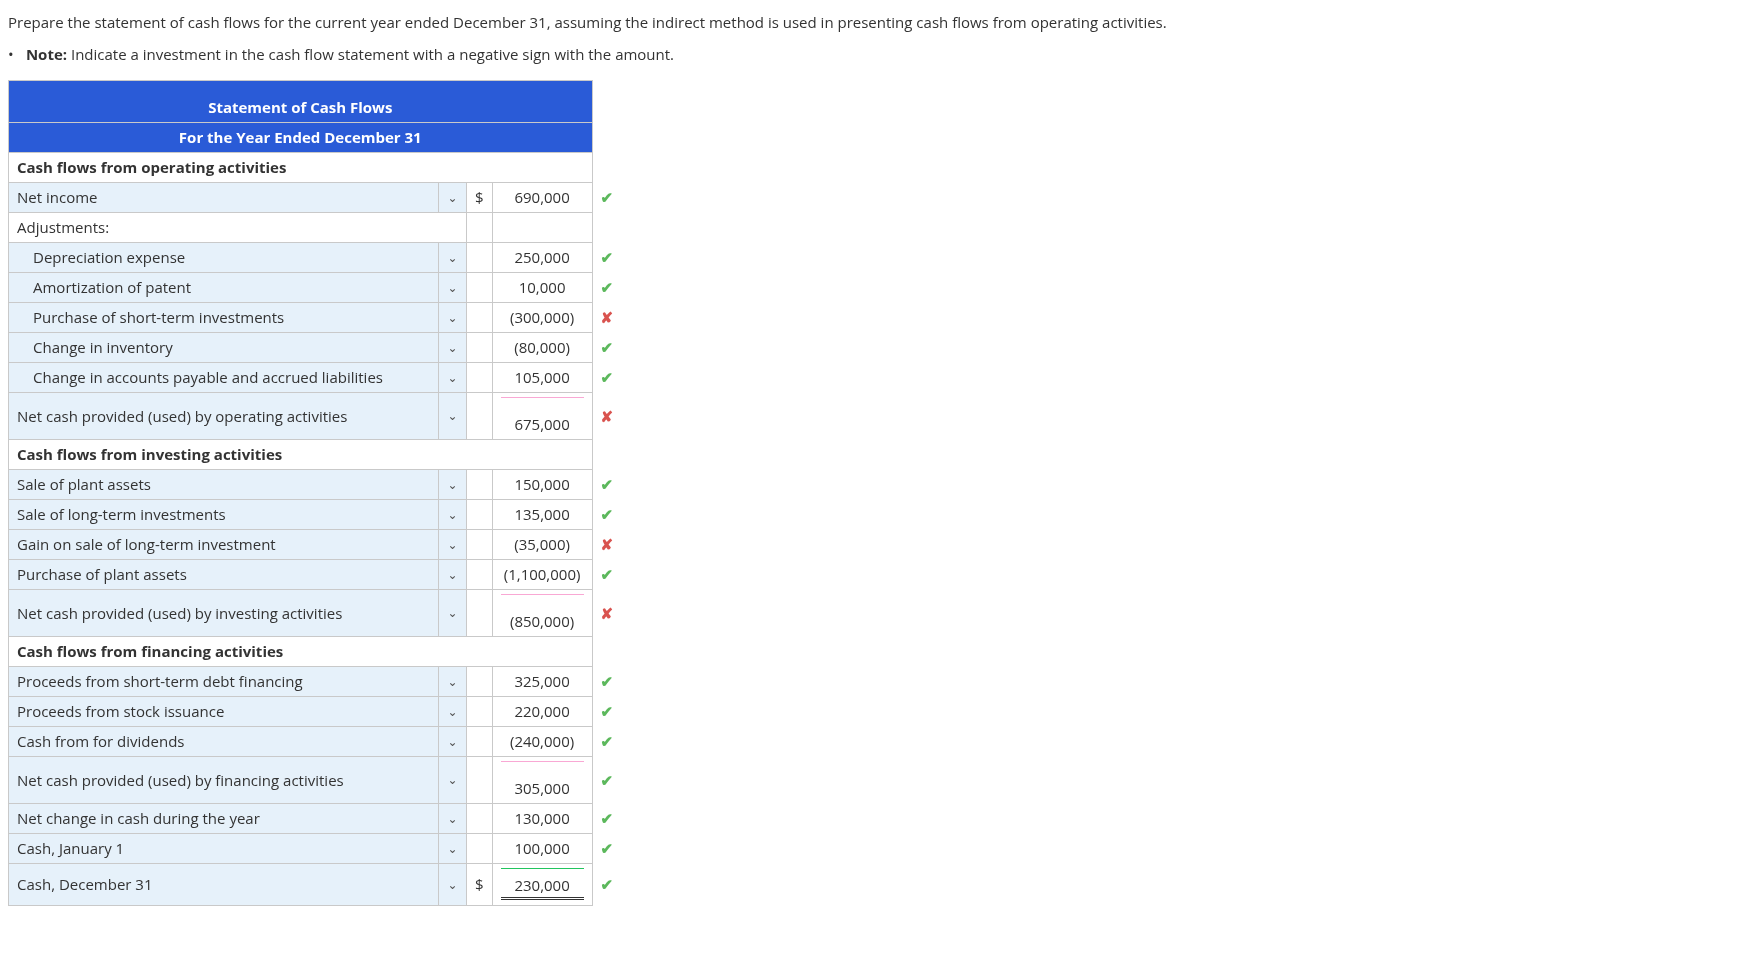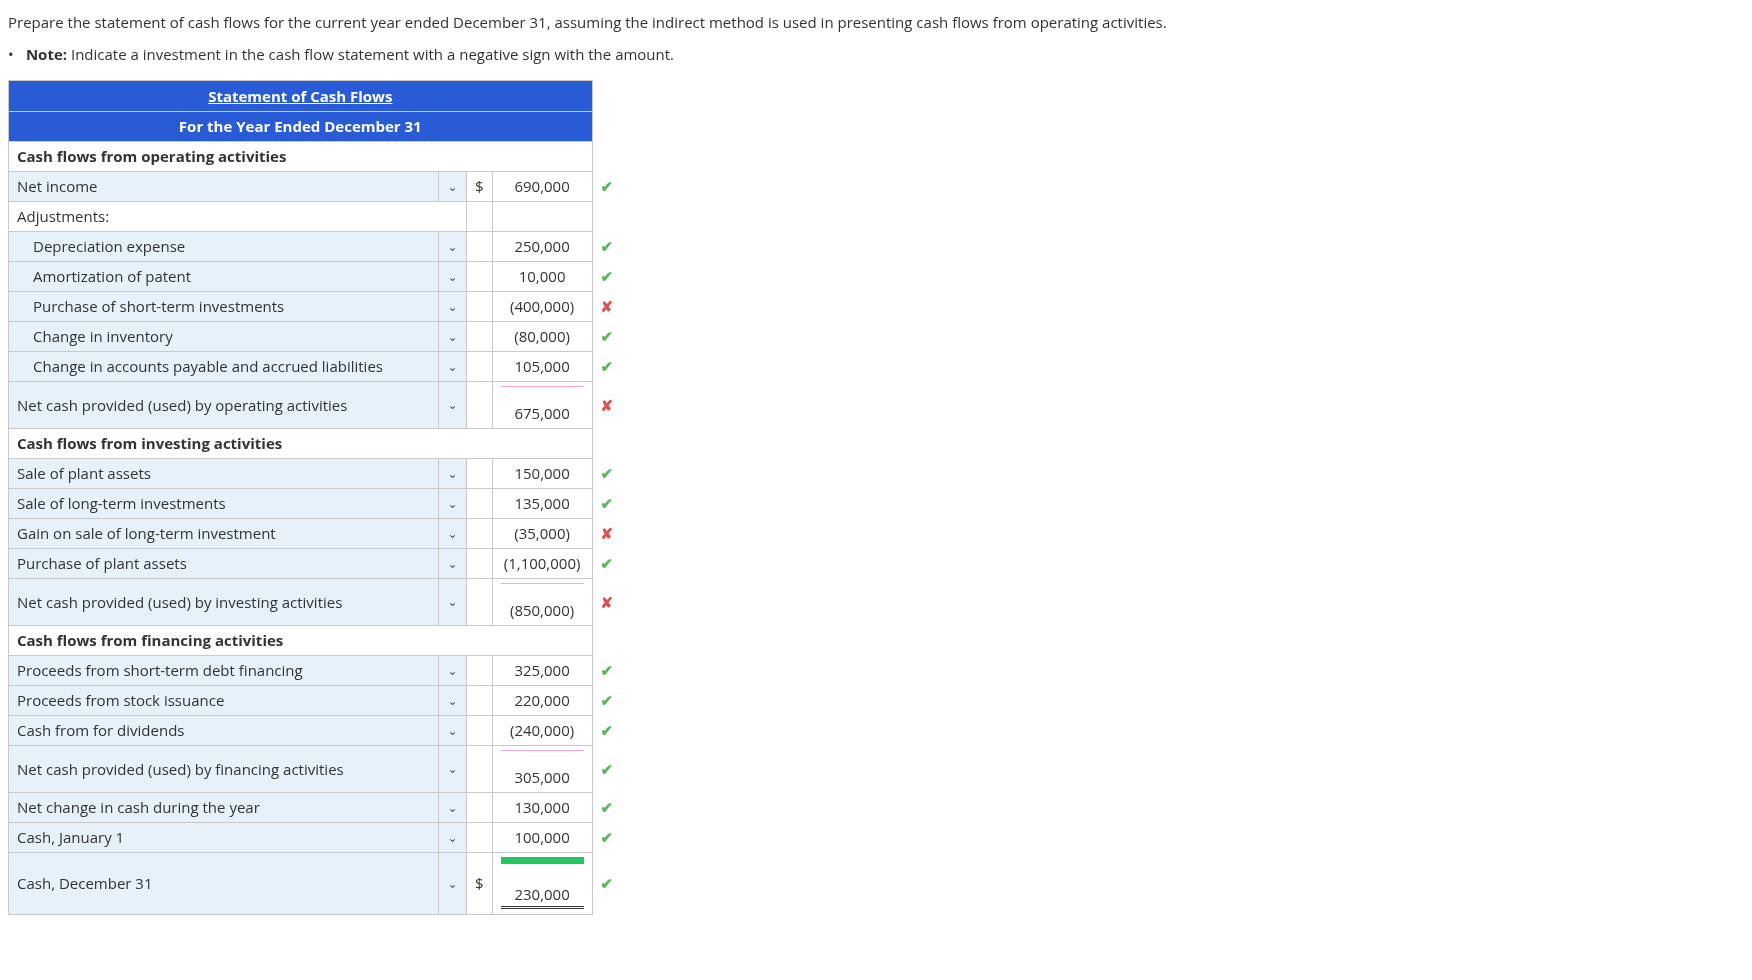--- a/index.html
+++ b/index.html
@@ -30,21 +30,21 @@
     height: 29px;
   }
   .title-row th {
     background: #2a5bd7;
     color: #fff;
     font-weight: 700;
     text-align: center;
     border: 1px solid #2a5bd7;
     padding: 4px 8px;
   }
-  .title-row.first th { padding-top: 5px; text-decoration: underline; }
+  .title-row.first th { padding-top: 16px; }
   .section-header td {
     font-weight: 700;
     background: #fff;
   }
   .label-cell {
     min-width: 430px;
     background: #e6f1fa;
   }
   .label-cell.white { background: #fff; }
   .indent1 { padding-left: 24px !important; }
@@ -70,24 +70,24 @@
     background: #fff;
     font-variant-numeric: tabular-nums;
     position: relative;
   }
   .amount-cell.sum-single .inner {
     border-top: 1px solid #f9a8d4;
     display:block;
     padding-top:16px;
   }
   .amount-cell.sum-double .inner {
-    border-top: 7px solid #22c55e;
+    border-top: 1px solid #22c55e;
     border-bottom: 3px double #333;
     display:block;
-    padding-top:20px;
+    padding-top:6px;
     padding-bottom:2px;
   }
   .mark-cell {
     width: 24px;
     border: none !important;
     background: transparent;
     text-align: left;
     padding-left: 6px;
     font-weight: 700;
   }
@@ -147,21 +147,21 @@
         <td class="label-cell indent1">Amortization of patent</td>
         <td class="chev-cell">⌄</td>
         <td class="dollar-cell"></td>
         <td class="amount-cell"><span class="inner">10,000</span></td>
         <td class="mark-cell"><span class="check">✔</span></td>
       </tr>
       <tr>
         <td class="label-cell indent1">Purchase of short-term investments</td>
         <td class="chev-cell">⌄</td>
         <td class="dollar-cell"></td>
-        <td class="amount-cell"><span class="inner">(400,000)</span></td>
+        <td class="amount-cell"><span class="inner">(300,000)</span></td>
         <td class="mark-cell"><span class="cross">✘</span></td>
       </tr>
       <tr>
         <td class="label-cell indent1">Change in inventory</td>
         <td class="chev-cell">⌄</td>
         <td class="dollar-cell"></td>
         <td class="amount-cell"><span class="inner">(80,000)</span></td>
         <td class="mark-cell"><span class="check">✔</span></td>
       </tr>
       <tr>

